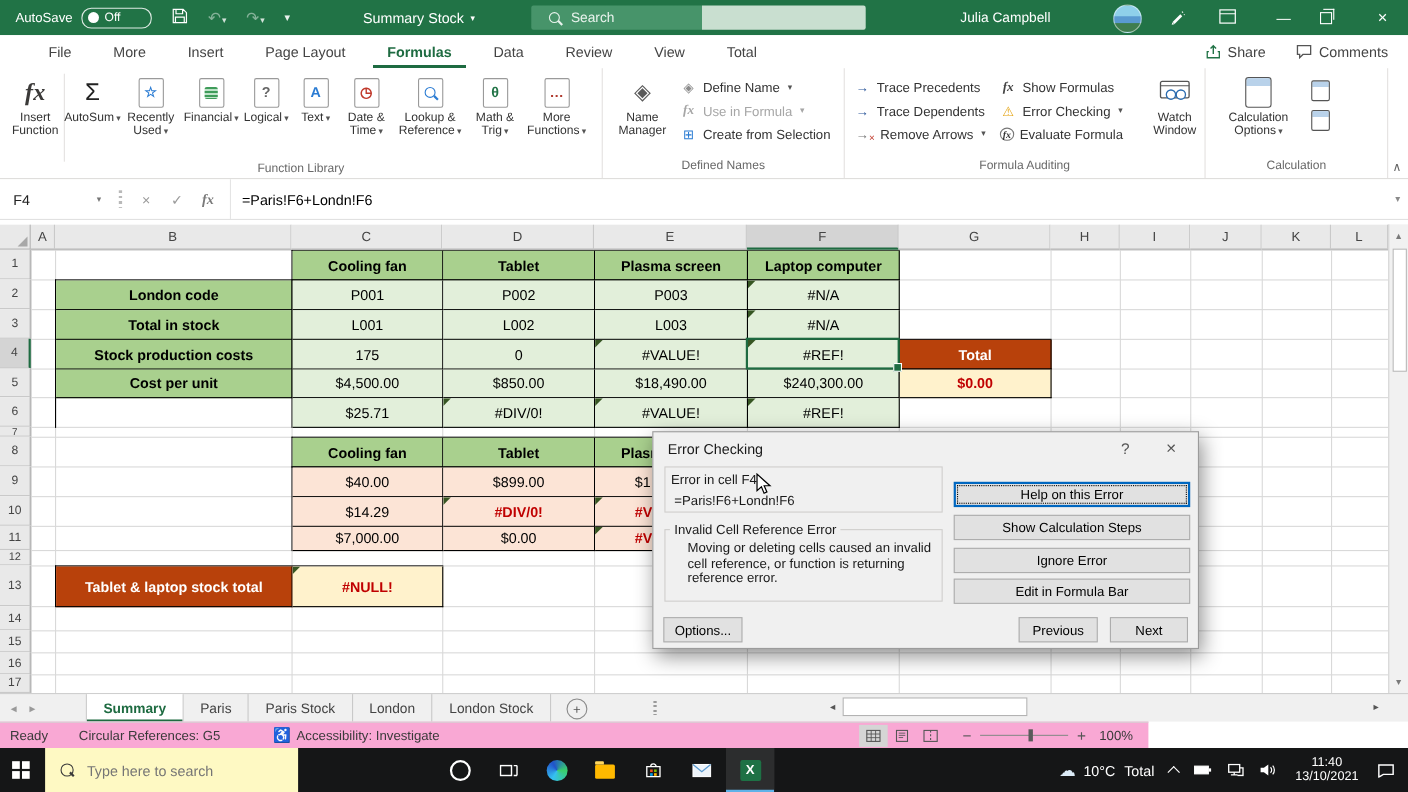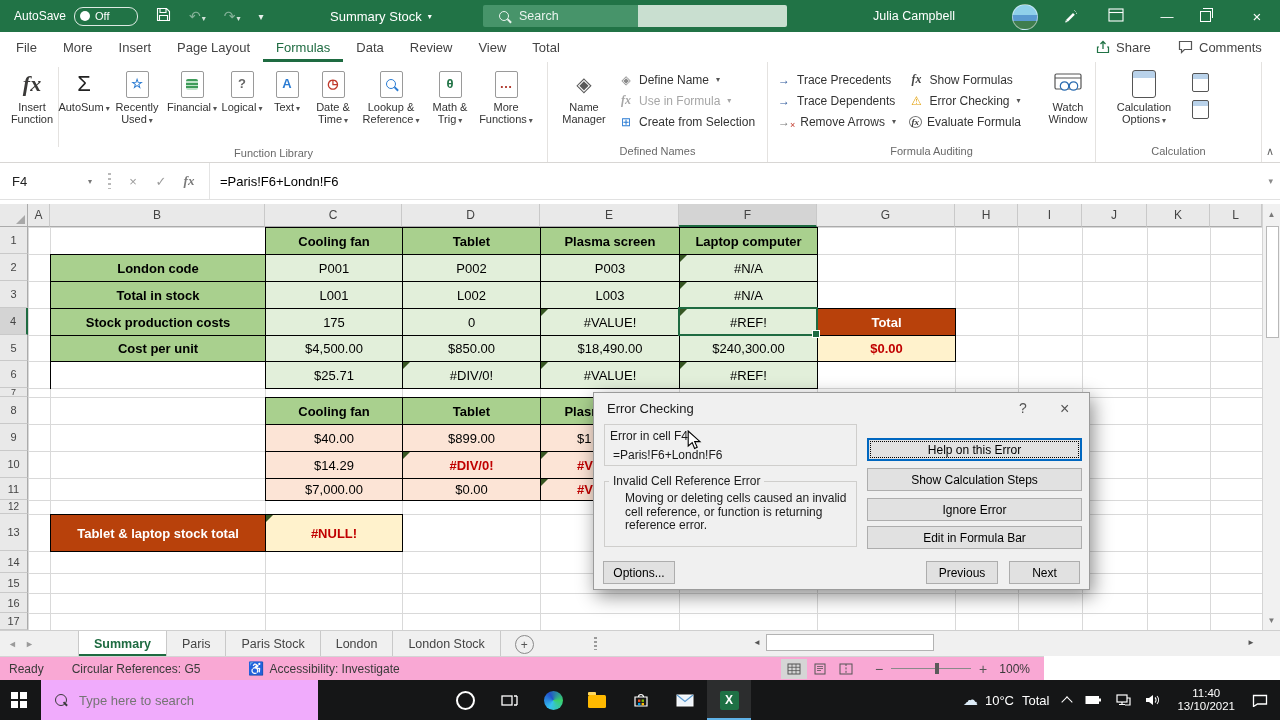--- a/index.html
+++ b/index.html
@@ -16,23 +16,23 @@
 #searchpill{position:absolute;left:483px;top:5px;width:304px;height:22px;border-radius:2px;background:linear-gradient(to right,#47946a 0,#47946a 51%,#c9dfd0 51%);display:flex;align-items:center;color:#e9f3ed;font-size:12.5px;gap:10px;padding-left:16px;box-sizing:border-box}
 .lens{width:8px;height:8px;border:1.5px solid currentColor;border-radius:50%;position:relative;flex:none}
 .lens:after{content:"";position:absolute;width:5px;height:1.5px;background:currentColor;transform:rotate(45deg);left:7px;top:8px}
 #user{position:absolute;left:873px;top:0;height:32px;display:flex;align-items:center;font-size:12.5px}
 #avatar{position:absolute;left:1012px;top:4px;width:24px;height:24px;border-radius:50%;background:linear-gradient(#8fd0ea 0 40%,#5a9ad0 40% 65%,#3f7d4e 65%);border:1px solid rgba(255,255,255,.5)}
 .winctl{position:absolute;top:0;width:34px;height:32px;display:flex;align-items:center;justify-content:center;font-size:13px;color:#fff}
 .restore{width:9px;height:9px;border:1px solid #fff;position:relative}
 .restore:before{content:"";position:absolute;left:2px;top:-4px;width:9px;height:9px;border:1px solid #fff;border-bottom:none;border-left:none}
 
 
-#ribbontabs{position:absolute;left:0;top:32px;width:1280px;height:30px;background:#fff;display:flex;align-items:stretch;padding-left:3px;gap:0;box-sizing:border-box}
+#ribbontabs{position:absolute;left:0;top:32px;width:1280px;height:30px;background:#fff;display:flex;align-items:stretch;padding-left:31px;gap:12px;box-sizing:border-box}
 .rtab{display:flex;align-items:center;padding:0 13px;font-size:13px;color:#444}
-.rtab.active{color:#1e6b41;font-weight:normal;box-shadow:inset 0 -3px 0 #1e6b41}
+.rtab.active{color:#1e6b41;font-weight:bold;box-shadow:inset 0 -3px 0 #1e6b41}
 .topright{position:absolute;top:32px;height:30px;display:flex;align-items:center;gap:6px;font-size:13px;color:#444}
 
 
 #ribbon{position:absolute;left:0;top:62px;width:1280px;height:101px;background:#fff;border-bottom:1px solid #d8d6d4;display:flex;box-sizing:border-box}
 .rgroup{height:100%;border-right:1px solid #e4e2e0;display:flex;flex-direction:column;box-sizing:border-box;flex:none}
 .rgrow{flex:1;display:flex;align-items:flex-start;padding-top:5px}
 .rglabel{height:17px;font-size:11px;color:#696969;text-align:center}
 .bigbtn{display:flex;flex-direction:column;align-items:center;font-size:11px;color:#333;text-align:center;line-height:12px;flex:none}
 .bigicon{height:34px;display:flex;align-items:center;justify-content:center}
 .card{width:21px;height:25px;border:1px solid #9a9a9a;border-radius:2px;background:#fff;display:flex;align-items:center;justify-content:center;font-size:13px;font-weight:bold}
@@ -99,21 +99,21 @@
 #status{position:absolute;left:0;top:656px;width:1044px;height:24px;background:#f9a8d4;border-top:1px solid #d4d4d4;display:flex;align-items:center;font-size:12px;color:#3a3a3a;box-sizing:border-box}
 .vb{width:26px;height:20px;display:flex;align-items:center;justify-content:center}
 .vb.on{background:#d5d5d5}
 #zoomtrack{width:80px;height:1px;background:#8a8a8a;position:relative;margin:0 8px}
 #zoomthumb{position:absolute;left:44px;top:-5px;width:4px;height:11px;background:#5a5a5a}
 
 
 #task{position:absolute;left:0;top:680px;width:1280px;height:40px;background:#151617;display:flex;align-items:center;color:#fff}
 .winlogo{display:grid;grid-template-columns:7px 7px;grid-template-rows:7px 7px;gap:2px;margin:0 14px 0 11px}
 .winlogo i{background:#fff}
-#tsearch{width:277px;height:40px;background:#f0abfc;display:flex;align-items:center;gap:10px;padding-left:14px;box-sizing:border-box;color:#3c3c3c}
+#tsearch{width:230px;height:40px;background:#fef9c3;display:flex;align-items:center;gap:10px;padding-left:14px;box-sizing:border-box;color:#3c3c3c}
 #tsearch input{border:none;background:transparent;outline:none;font-family:"Liberation Sans",sans-serif;font-size:13px;color:#3c3c3c;width:165px}
 .tbi{width:44px;height:40px;display:flex;align-items:center;justify-content:center;flex:none}
 .ring{width:15px;height:15px;border:2px solid #fff;border-radius:50%}
 .edge{width:19px;height:19px;border-radius:50%;background:conic-gradient(from 210deg,#35c1f1,#2052cb,#39d06c,#35c1f1)}
 .folder{width:18px;height:13px;background:#ffb900;border-radius:1.5px;position:relative;margin-top:2px}
 .folder:before{content:"";position:absolute;top:-3px;left:0;width:8px;height:3px;background:#ffd75e;border-radius:1px 1px 0 0}
 .xl{width:19px;height:19px;background:#1e7145;border-radius:2px;color:#fff;font-weight:bold;font-size:12px;display:flex;align-items:center;justify-content:center}
 .active-app{background:rgba(255,255,255,.10);box-shadow:inset 0 -2px 0 #5fb2e8}
 .trayico{margin:0 7px;display:flex;align-items:center}
 .chevup{width:7px;height:7px;border-left:1.6px solid #fff;border-top:1.6px solid #fff;transform:rotate(45deg);margin-top:3px}

